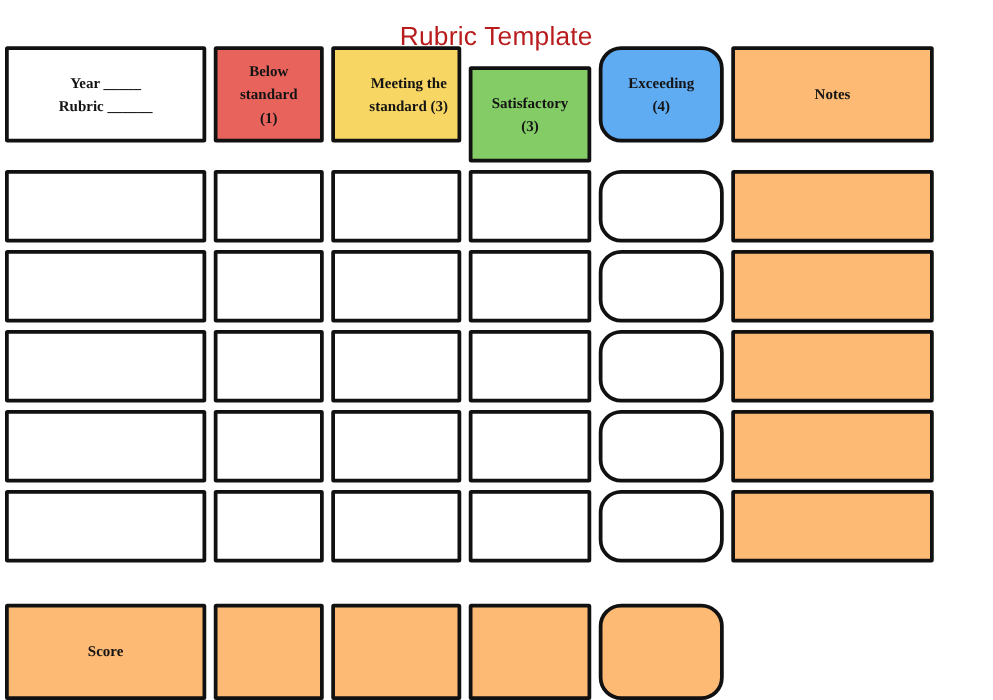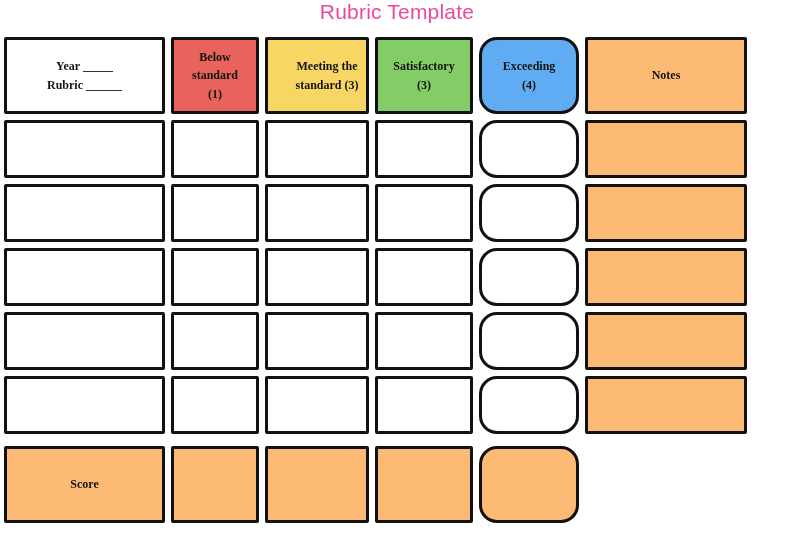--- a/index.html
+++ b/index.html
@@ -6,23 +6,23 @@
   html, body { width: 794px; height: 560px; background: #ffffff; overflow: hidden; }
   body { font-family: "Liberation Sans", "DejaVu Sans", sans-serif; color: #141414; }
 
   .page { width: 794px; height: 560px; position: relative; }
 
   .title {
     text-align: center;
     font-size: 21px;
     font-weight: 500;
     letter-spacing: 0.2px;
-    padding-top: 0;
+    padding-top: 18px;
     height: 33px;
-    color: #ec4899;
+    color: #b91c1c;
   }
 
   .table {
     position: absolute;
     left: 4px;
     top: 37px;
     display: flex;
     flex-direction: column;
     gap: 6px;
     font-family: Liberation Serif, serif;
@@ -49,27 +49,27 @@
   .w0 { width: 161px; }
   .w1 { width: 88px; }
   .w2 { width: 104px; }
   .w3 { width: 98px; }
   .w4 { width: 100px; border-radius: 18px; }
   .w5 { width: 162px; }
 
   
   .header-row .cell { height: 77px; }
   .body-row .cell   { height: 58px; }
-  .score-row .cell  { height: 77px; }
+  .score-row .cell  { height: 77px; margin-top: 21px; }
   .score-row { margin-top: 6px; }
 
   
   .fill-red    { background: #E7635C; }
   .fill-yellow { background: #F8D663; padding-left: 20px; }
-  .fill-green  { background: #84CD66; }
+  .fill-green  { background: #84CD66; margin-top: 16px; }
   .fill-blue   { background: #60ACF2; }
   .fill-gray   { background: #fdba74; }
 
   .line { display: block; }
   .pre { white-space: pre; }
 </style>
 </head>
 <body>
 
 <div class="page">

